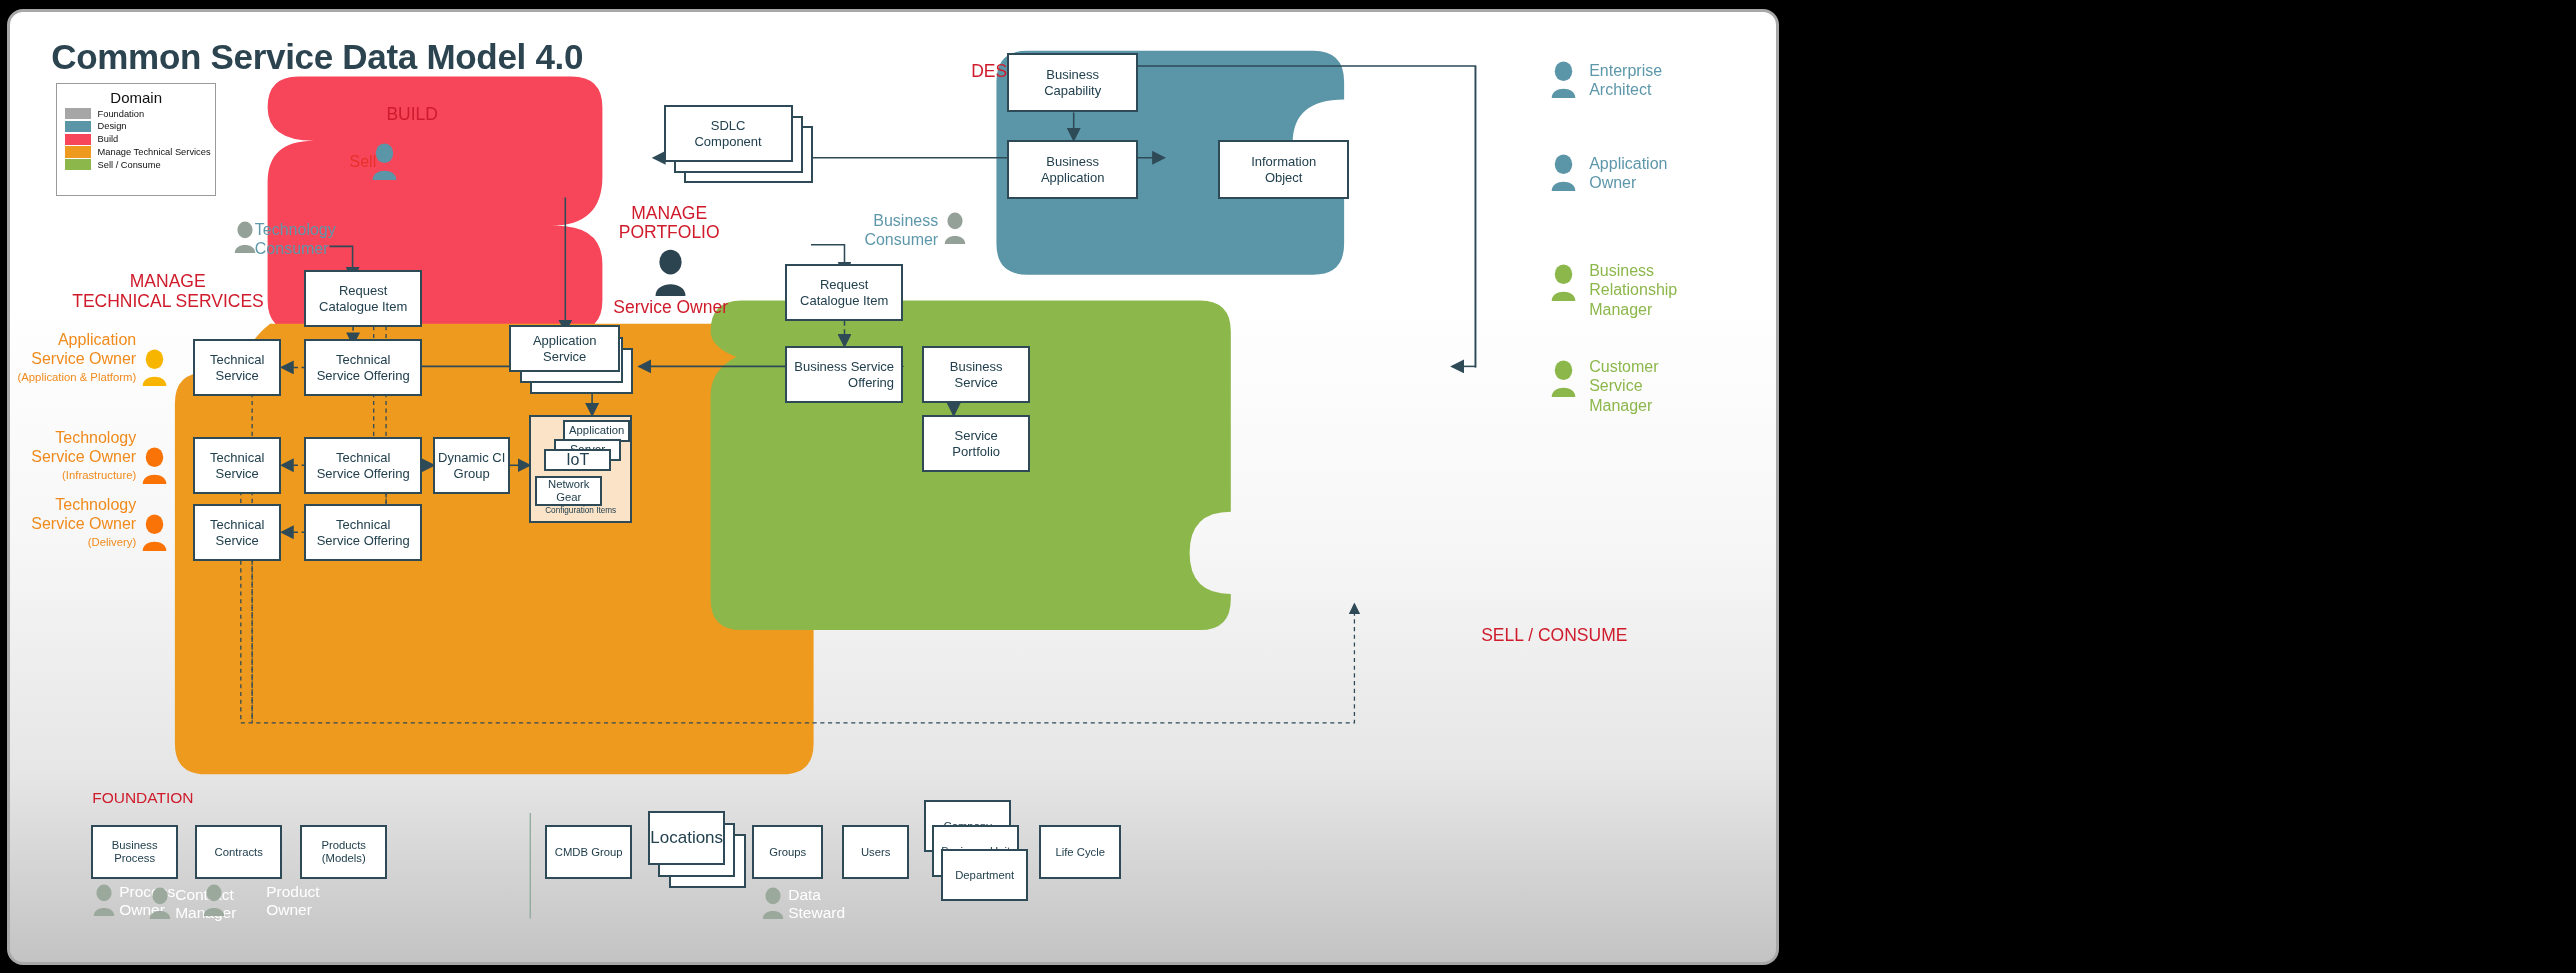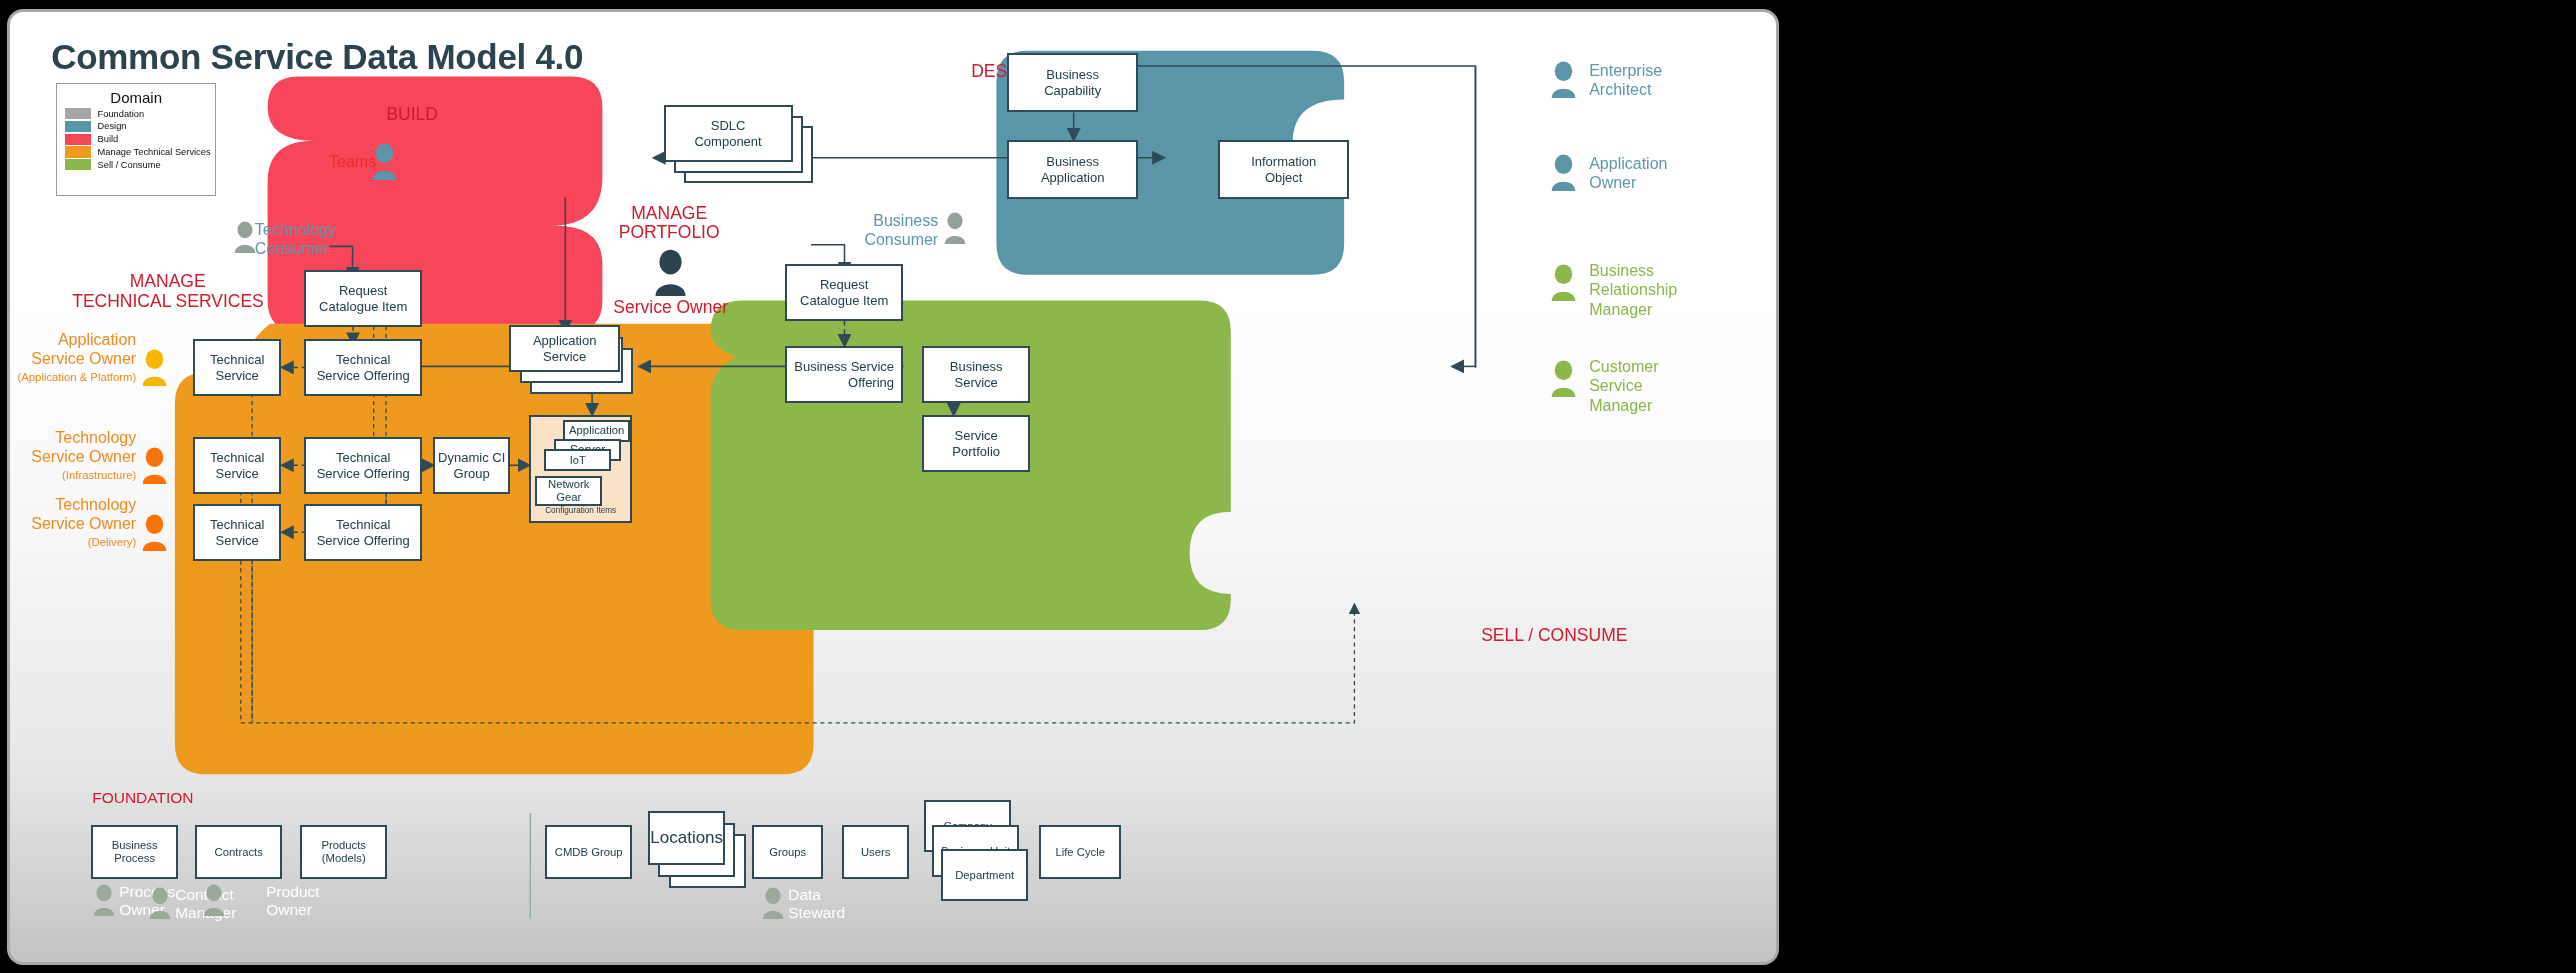--- a/index.html
+++ b/index.html
@@ -213,31 +213,31 @@
 
     <div class="stackwrap" style="left:499px;top:313px;width:0;height:0;">
       <div class="box" style="left:20.6px;top:23px;width:103px;height:46px;"></div>
       <div class="box" style="left:11.3px;top:11.3px;width:103px;height:46px;"></div>
       <div class="box" style="left:0px;top:0px;width:111px;height:47px;">Application<br>Service</div>
     </div>
 
     <div style="position:absolute;left:519px;top:403px;width:103px;height:108px;background:#fbe3c8;border:2.1px solid #2e4a57;box-sizing:border-box;"></div>
     <div class="box sm" style="left:553px;top:408px;width:67px;height:21.6px;font-size:11.3px;">Application</div>
     <div class="box sm" style="left:544px;top:427px;width:67px;height:21.6px;font-size:12px;">Server</div>
-    <div class="box sm" style="left:534px;top:437px;width:67px;height:21.6px;font-size:11px;">IoT</div>
+    <div class="box sm" style="left:534px;top:437px;width:67px;height:21.6px;font-size:16px;">IoT</div>
     <div class="box sm" style="left:525px;top:464px;width:67px;height:30px;font-size:11.3px;">Network<br>Gear</div>
     <div class="lbl" style="left:519px;top:494px;width:103px;text-align:center;font-size:8.2px;color:#22404e;">Configuration Items</div>
 
     <div class="box" style="left:775px;top:252px;width:118px;height:57px;">Request<br>Catalogue Item</div>
     <div class="box" style="left:775px;top:334px;width:118px;height:57px;text-align:right;">Business Service<br>Offering</div>
     <div class="box" style="left:912px;top:334px;width:108px;height:57px;">Business<br>Service</div>
     <div class="box" style="left:912px;top:403px;width:108px;height:57px;">Service<br>Portfolio</div>
 
     <div class="persona" style="left:361px;top:131px;">
-      <div class="lbl redsm" style="left:-57px;top:9.3px;width:62px;text-align:right;">Teams</div>
+      <div class="lbl redsm" style="left:-57px;top:9.3px;width:62px;text-align:right;">Sell</div>
       <svg width="27" height="37" viewBox="0 0 52 72">
         <ellipse cx="26" cy="20" rx="17" ry="19" fill="#5b95a8"></ellipse>
         <path d="M3,72 C3,48 49,48 49,72 Z" fill="#5b95a8"></path>
       </svg>
     </div>
 
     <div class="persona" style="left:1540px;top:49px;">
       <svg width="27" height="37" viewBox="0 0 52 72">
         <ellipse cx="26" cy="20" rx="17" ry="19" fill="#5b95a8"></ellipse>
         <path d="M3,72 C3,48 49,48 49,72 Z" fill="#5b95a8"></path>

